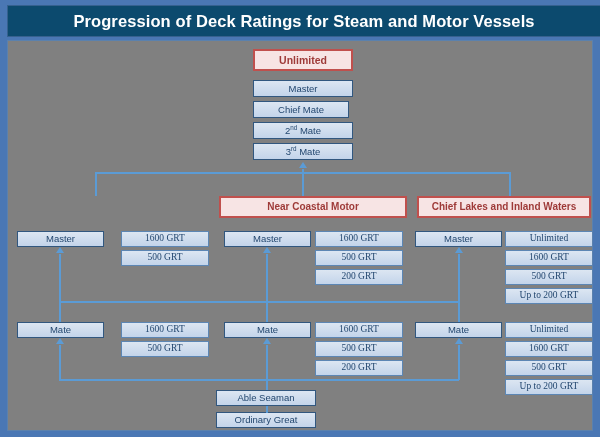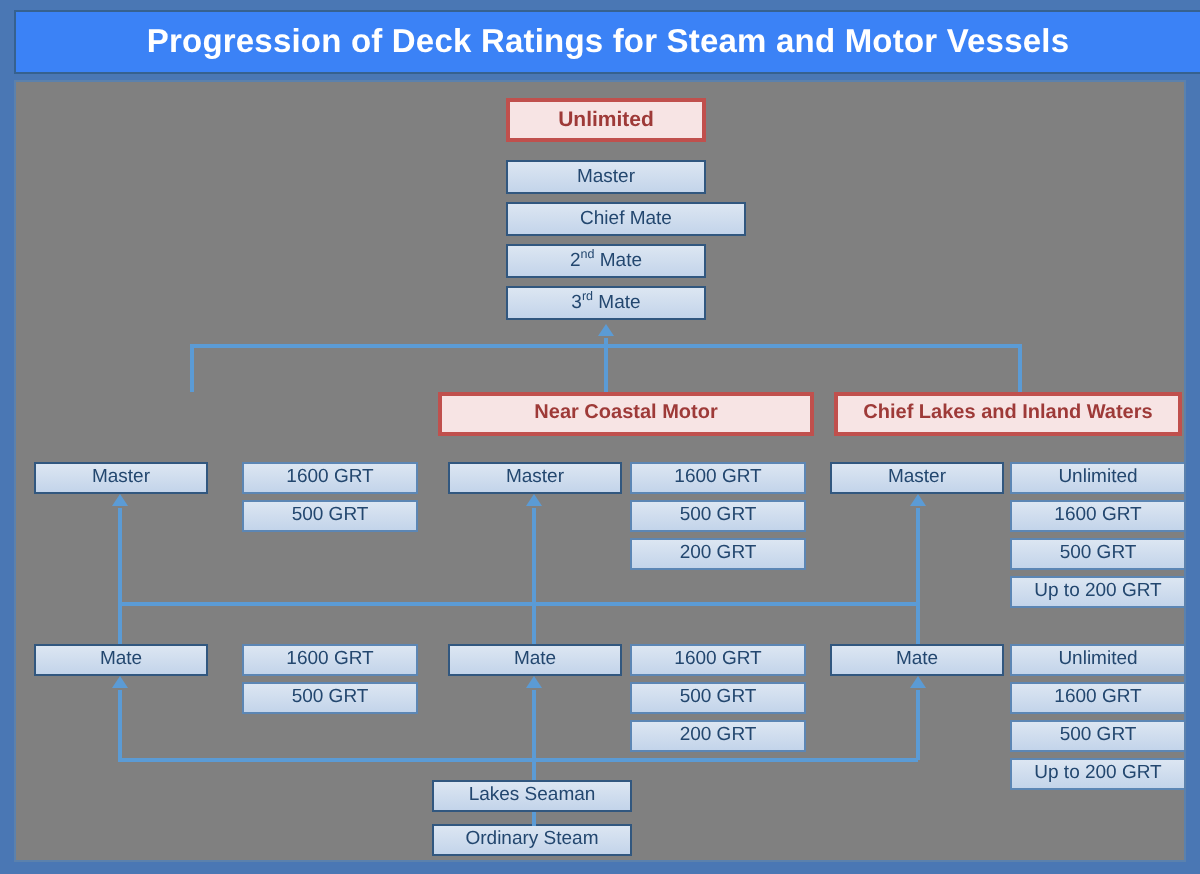--- a/index.html
+++ b/index.html
@@ -13,21 +13,21 @@
     position:relative;
     width:600px;height:437px;
     box-sizing:border-box;
     background:#4a77b4;
     padding:3px;
   }
   .title-bar{
     position:absolute;
     left:7px;top:5px;
     width:594px;height:32px;
-    background:#3b82f6;
+    background:#0c4a6e;
     border:1px solid #36618f;
     display:flex;align-items:center;justify-content:center;
     box-sizing:border-box;
   }
   .title-text{
     color:#ffffff;
     font-size:16.5px;
     font-weight:bold;
     letter-spacing:.1px;
     white-space:nowrap;
@@ -51,20 +51,21 @@
     line-height:1;
   }
   .blue{
     background:linear-gradient(to bottom,#dce6f2 0%,#c3d4ea 100%);
     border:1.5px solid #31577f;
     color:#23476f;
     font-size:9.5px;
   }
   .blue.soft{
     border:1.3px solid #5c86b4;
+    font-family:Liberation Serif, serif;
   }
   .red{
     background:#f7e4e4;
     border:2px solid #c0504d;
     color:#9e3a38;
     font-size:10px;
     font-weight:bold;
   }
   .red.big{
     font-size:10.5px;
@@ -93,21 +94,21 @@
   <div class="title-bar">
     <div class="title-text">Progression of Deck Ratings for Steam and Motor Vessels</div>
   </div>
 
   <div class="canvas">
 
     <div class="bx red big" style="left:245px;top:8px;width:100px;height:22px;">Unlimited</div>
 
     <div class="bx blue" style="left:245px;top:39px;width:100px;height:17px;">Master</div>
 
-    <div class="bx blue" style="left:245px;top:60px;width:120px;height:17px;">Chief Mate</div>
+    <div class="bx blue" style="left:245px;top:60px;width:96px;height:17px;">Chief Mate</div>
 
     <div class="bx blue" style="left:245px;top:81px;width:100px;height:17px;">
       <span>2<sup>nd</sup>&nbsp;Mate</span>
     </div>
 
     <div class="bx blue" style="left:245px;top:102px;width:100px;height:17px;">
       <span>3<sup>rd</sup>&nbsp;Mate</span>
     </div>
 
     <div class="ln v" style="left:294px;top:128px;height:29px;"></div>
@@ -163,18 +164,18 @@
 
     <div class="ln h" style="left:51px;top:338px;width:400px;"></div>
     <div class="ln v" style="left:51px;top:304px;height:35px;"></div>
     <div class="arw" style="left:48px;top:297px;"></div>
     <div class="ln v" style="left:258px;top:304px;height:35px;"></div>
     <div class="arw" style="left:255px;top:297px;"></div>
     <div class="ln v" style="left:450px;top:304px;height:35px;"></div>
     <div class="arw" style="left:447px;top:297px;"></div>
     <div class="ln v" style="left:258px;top:338px;height:13px;"></div>
 
-    <div class="bx blue" style="left:208px;top:349px;width:100px;height:16px;">Lakes Seaman</div>
-    <div class="bx blue" style="left:208px;top:371px;width:100px;height:16px;">Ordinary Steam</div>
+    <div class="bx blue" style="left:208px;top:349px;width:100px;height:16px;">Able Seaman</div>
+    <div class="bx blue" style="left:208px;top:371px;width:100px;height:16px;">Ordinary Great</div>
     <div class="ln v" style="left:258px;top:365px;height:7px;"></div>
 
   </div>
 </div>
 
 </body></html>

